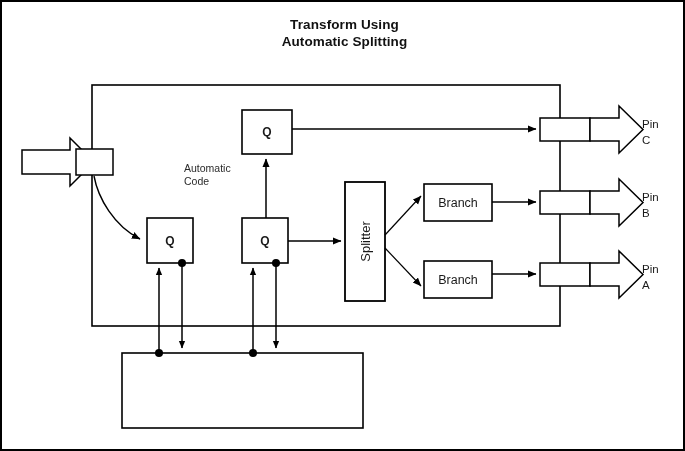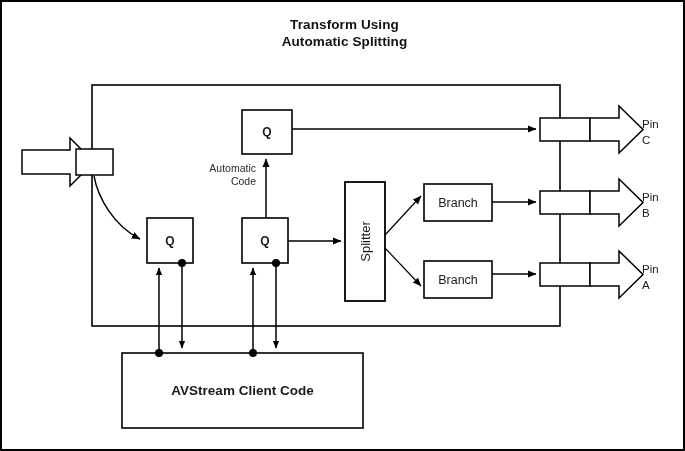--- a/index.html
+++ b/index.html
@@ -60,21 +60,21 @@
     white-space: nowrap;
   }
   .client-label {
     font-size: 13.5px;
     font-weight: bold;
   }
   .auto-copy {
     position: absolute;
     font-size: 10.5px;
     color: #2b2b2b;
-    text-align: right;
+    text-align: left;
     line-height: 13px;
   }
   .pin-label {
     position: absolute;
     font-size: 11.5px;
     color: #1a1a1a;
     text-align: left;
     line-height: 16px;
   }
 </style>
@@ -161,21 +161,20 @@
   <div class="box-label q-label" style="left:145px; top:216px; width:46px; height:45px;">Q</div>
   <div class="box-label q-label" style="left:240px; top:216px; width:46px; height:45px;">Q</div>
 
   <div class="box-label" style="left:343px; top:180px; width:40px; height:119px;">
     <span class="splitter-label">Splitter</span>
   </div>
 
   <div class="box-label branch-label" style="left:422px; top:182px; width:68px; height:37px;">Branch</div>
   <div class="box-label branch-label" style="left:422px; top:259px; width:68px; height:37px;">Branch</div>
 
-  <div class="box-label client-label" style="left:120px; top:351px; width:241px; height:75px;">AVStream Client Code</div>
 
   <div class="auto-copy" style="left:182px; top:160px; width:72px;">
     <div>Automatic</div>
     <div>Code</div>
   </div>
 
   <div class="pin-label" style="left:640px; top:114px; width:34px;">
     <div>Pin</div>
     <div>C</div>
   </div>

